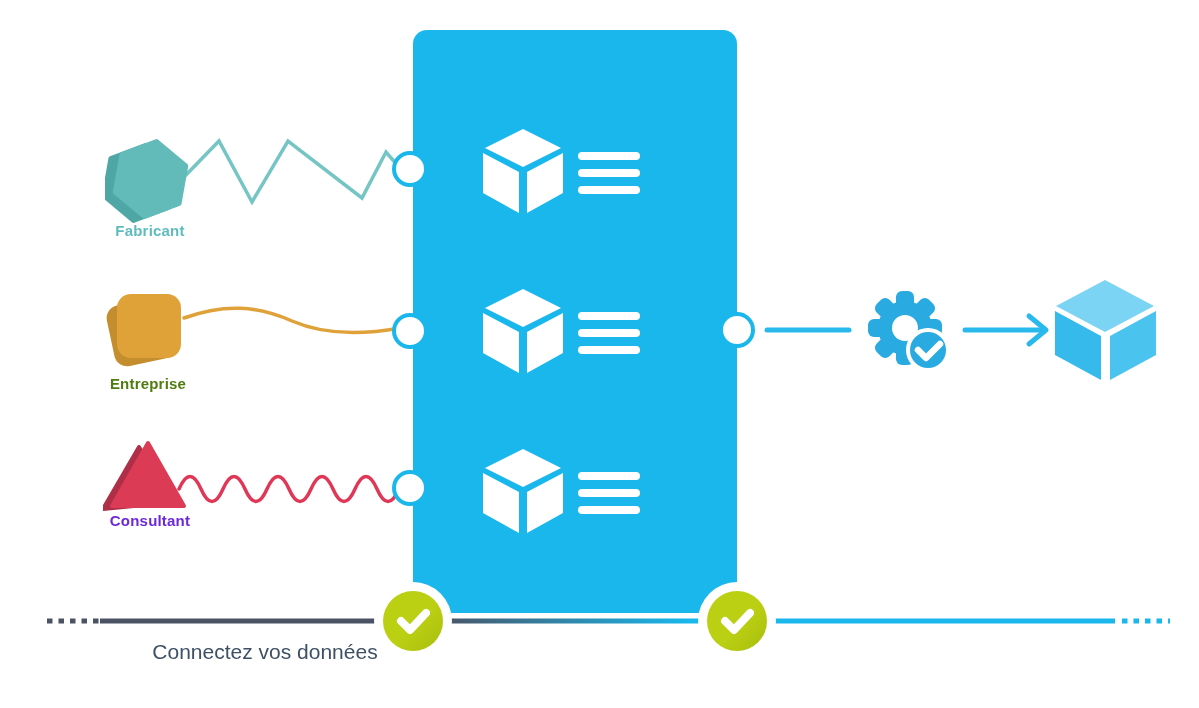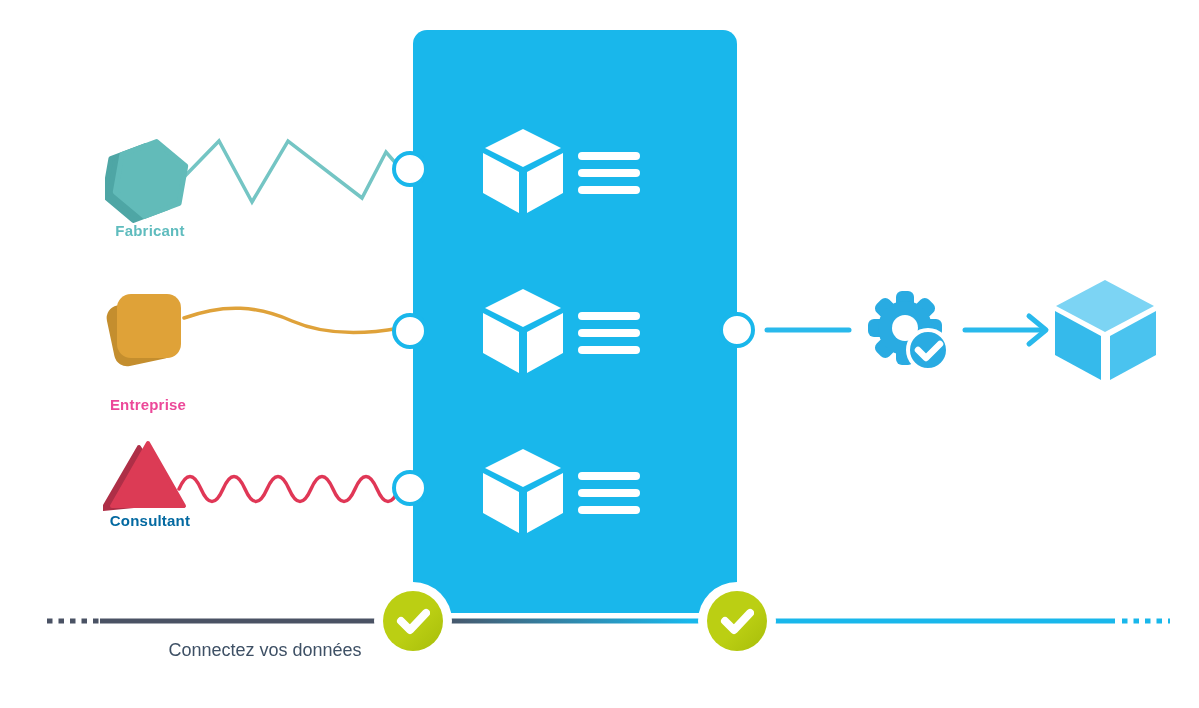--- a/index.html
+++ b/index.html
@@ -20,34 +20,34 @@
     background:#ffffff;border:4px solid #19B7EB;z-index:4;
   }
   
   .lines{left:0;top:0;width:1199px;height:708px;z-index:2;pointer-events:none;}
   
   .src-label{
     width:140px;text-align:center;font-weight:bold;font-size:15px;z-index:3;
     letter-spacing:.2px;
   }
   .lbl-teal{color:#5FBCBE;}
-  .lbl-orange{color:#ec4899;margin-top:21px;}
-  .lbl-red{color:#0369a1;}
+  .lbl-orange{color:#4d7c0f;}
+  .lbl-red{color:#6d28d9;}
   
   .badge-mask{
     width:78px;height:78px;border-radius:50%;background:#ffffff;z-index:5;
   }
   .badge-green{
     left:9px;top:9px;width:60px;height:60px;border-radius:50%;
     background:linear-gradient(135deg,#BBCF13 55%,#A7BD0A 100%);
     display:flex;align-items:center;justify-content:center;
   }
   
   .step-label{
-    width:420px;text-align:center;font-size:18px;color:#3E5065;z-index:3;
+    width:420px;text-align:center;font-size:21px;color:#3E5065;z-index:3;
   }
   svg{display:block;}
 </style>
 </head>
 <body>
 
 <div class="canvas">
 
   <div class="abs hub"></div>
 

